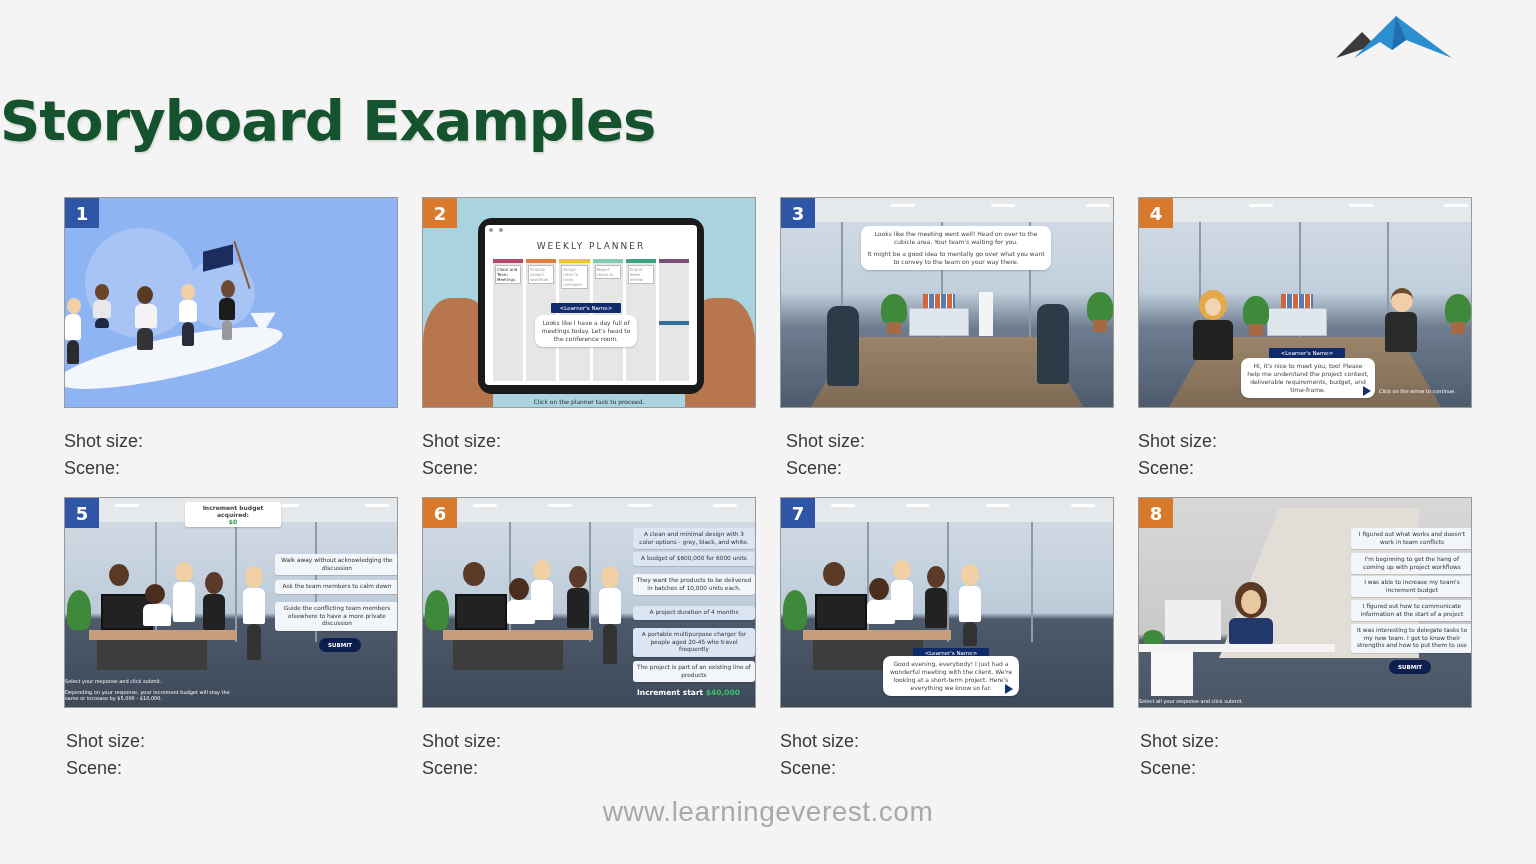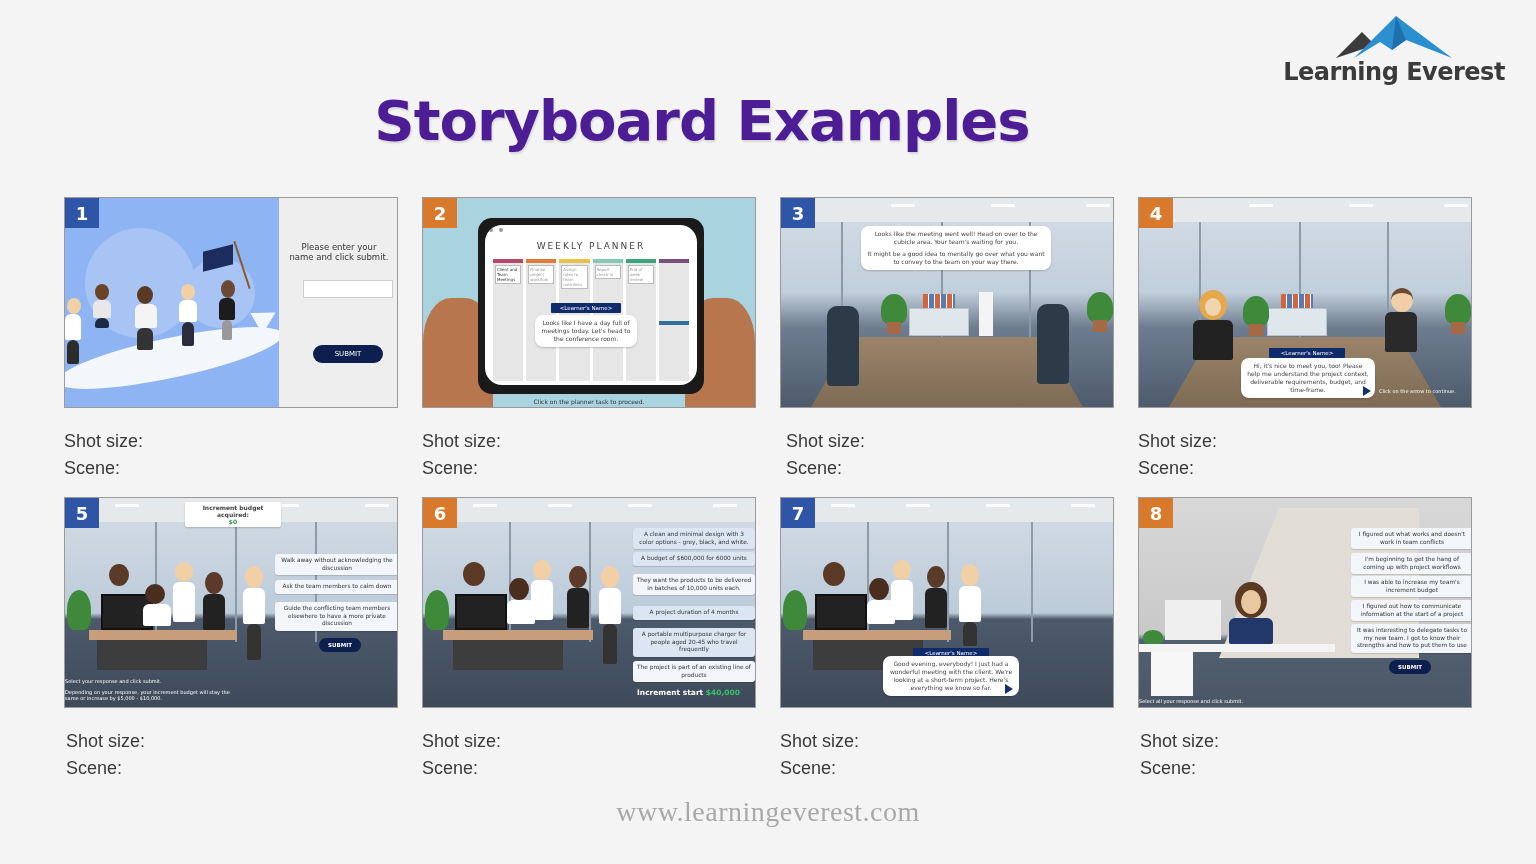--- a/index.html
+++ b/index.html
@@ -3,21 +3,21 @@
 <meta charset="utf-8">
 <style>
   * { box-sizing: border-box; margin: 0; padding: 0; }
   html, body { width: 1536px; height: 864px; overflow: hidden; }
   body { background: #f4f4f4; font-family: "DejaVu Sans", sans-serif; position: relative; color: #333; }
 
   .logo { position: absolute; left: 1278px; top: 14px; width: 232px; height: 74px; }
   .logo svg { position: absolute; left: 58px; top: 0; }
   .logo-text { position: absolute; left: 0; top: 44px; width: 232px; text-align: center; font-family: "DejaVu Sans", sans-serif; font-weight: bold; font-size: 24px; color: #3b3b3b; letter-spacing: -0.5px; }
 
-  .page-title { position: absolute; left: 0; top: 88px; width: 1404px; text-align: center; font-family: "DejaVu Sans", sans-serif; font-weight: bold; font-size: 56px; color: #4c1d95; letter-spacing: -1px; text-shadow: 1px 2px 2px rgba(0,0,0,0.12); }
+  .page-title { position: absolute; left: 0; top: 88px; width: 1404px; text-align: left; font-family: "DejaVu Sans", sans-serif; font-weight: bold; font-size: 56px; color: #14532d; letter-spacing: -1px; text-shadow: 1px 2px 2px rgba(0,0,0,0.12); }
 
   .card { position: absolute; width: 334px; }
   .frame { position: relative; width: 334px; height: 211px; border: 1px solid #9a9a9a; overflow: hidden; background: #c5d4e0; }
   .badge { position: absolute; left: 0; top: 0; width: 34px; height: 30px; color: #fff; font-size: 18px; font-weight: bold; display: flex; align-items: center; justify-content: center; z-index: 5; }
   .badge.blue { background: #2f56a6; }
   .badge.orange { background: #d9792b; }
   .caption { font-family: "Liberation Sans", sans-serif; font-size: 18px; color: #3a3a3a; line-height: 27px; margin-top: 20px; padding-left: 0; }
 
   
   .office-bg { position: absolute; inset: 0; background: linear-gradient(#d5dde6 0%, #c1cfdc 45%, #6d7c8e 62%, #4d5b6d 100%); }
@@ -39,32 +39,31 @@
   .option { position: absolute; background: #f2f5f9; border-radius: 3px; font-size: 5.8px; color: #333; text-align: center; line-height: 7.5px; padding: 3px 3px; box-shadow: 0 1px 1px rgba(0,0,0,0.15); }
   .option.alt { background: #dce6f2; }
 
   .person { position: absolute; }
   .head { position: absolute; border-radius: 50%; }
   .body { position: absolute; border-radius: 6px 6px 2px 2px; }
   .desk { position: absolute; background: #c89d7c; height: 10px; }
   .desk-front { position: absolute; background: #3d3d3d; }
   .monitor { position: absolute; background: #222; border: 2px solid #111; }
 
-  .footer-url { position: absolute; left: 0; top: 796px; width: 1536px; text-align: center; font-family: Liberation Serif, serif; font-size: 28px; color: #a9a9a9; letter-spacing: 0.5px; }
+  .footer-url { position: absolute; left: 0; top: 796px; width: 1536px; text-align: center; font-family: Liberation Sans, sans-serif; font-size: 28px; color: #a9a9a9; letter-spacing: 0.5px; }
 </style>
 </head>
 <body>
 
 <div class="logo">
   <svg width="120" height="50" viewBox="0 0 120 50">
     <polygon points="0,44 26,18 36,28 30,34" fill="#3b3b3b"></polygon>
     <polygon points="18,44 60,2 116,44 70,26 56,36 44,28" fill="#2b8fcf"></polygon>
     <polygon points="60,2 70,26 56,36" fill="#1f6fae"></polygon>
   </svg>
-  <div class="logo-text">Learning Everest</div>
 </div>
 
 <div class="page-title">Storyboard Examples</div>
 
 <div class="card" style="left:64px; top:197px;">
   <div class="frame" style="background:#8fb4f3;">
     <div class="badge blue">1</div>
 
     <div style="position:absolute;left:20px;top:30px;width:110px;height:110px;border-radius:50%;background:#a7c4f5;"></div>
     <div style="position:absolute;left:120px;top:60px;width:70px;height:70px;border-radius:50%;background:#a7c4f5;"></div>
@@ -94,39 +93,34 @@
     </div>
     <div class="person" style="left:154px;top:82px;">
       <div class="head" style="left:2px;top:0;width:14px;height:18px;background:#6b4a34;"></div>
       <div class="body" style="left:0;top:18px;width:16px;height:22px;background:#1c1c1c;"></div>
       <div class="body" style="left:3px;top:40px;width:10px;height:20px;background:#999;"></div>
     </div>
 
     <div style="position:absolute;left:176px;top:42px;width:2px;height:50px;background:#8b5a2b;transform:rotate(-18deg);"></div>
     <div style="position:absolute;left:138px;top:50px;width:30px;height:20px;background:#1c2c5c;transform:skewY(-14deg);"></div>
 
-    <div style="position:absolute;left:214px;top:0;right:0;bottom:0;background:#eeeeee;">
-      <div style="position:absolute;left:10px;top:44px;width:100px;text-align:center;font-size:8.5px;line-height:10px;color:#333;">Please enter your name and click submit.</div>
-      <input type="text" style="position: absolute; left: 24px; top: 82px; width: 90px; height: 18px; border: 1px solid rgb(204, 204, 204); background: rgb(255, 255, 255);" value="">
-      <div class="submit-btn" style="left:34px;top:147px;width:70px;height:18px;font-weight:normal;">SUBMIT</div>
-    </div>
   </div>
   <div class="caption">Shot size:</div>
   <div class="caption" style="margin-top:0;">Scene:</div>
 </div>
 
 <div class="card" style="left:422px; top:197px;">
   <div class="frame" style="background:#a9d3df;">
     <div class="badge orange">2</div>
 
     <div style="position:absolute;left:0;top:100px;width:70px;height:110px;background:#b7764e;border-radius:40% 40% 0 0;"></div>
     <div style="position:absolute;right:0;top:100px;width:70px;height:110px;background:#b7764e;border-radius:40% 40% 0 0;"></div>
 
     <div style="position:absolute;left:55px;top:20px;width:226px;height:176px;background:#1a1a1a;border-radius:14px;">
-      <div style="position:absolute;left:7px;top:7px;right:7px;bottom:9px;background:#fff;border-radius:17px;overflow:hidden;">
+      <div style="position:absolute;left:7px;top:7px;right:7px;bottom:9px;background:#fff;border-radius:4px;overflow:hidden;">
         <div style="position:absolute;left:4px;top:3px;width:4px;height:4px;border-radius:50%;background:#999;"></div>
         <div style="position:absolute;left:14px;top:3px;width:4px;height:4px;border-radius:50%;background:#999;"></div>
         <div style="position:absolute;left:0;top:16px;width:100%;text-align:center;font-size:9px;letter-spacing:2px;color:#444;">WEEKLY PLANNER</div>
         <div style="position:absolute;left:8px;top:34px;right:8px;bottom:4px;display:flex;gap:3px;">
           <div style="flex:1;background:#e6e6e6;border-top:4px solid #b8476d;position:relative;">
             <div style="position:absolute;left:2px;top:2px;right:2px;background:#fff;border:1px solid #bbb;font-size:4px;line-height:5px;padding:1px;">Client and Team Meetings</div>
           </div>
           <div style="flex:1;background:#e6e6e6;border-top:4px solid #e07d3c;position:relative;">
             <div style="position:absolute;left:2px;top:2px;right:2px;background:#fff;border:1px solid #bbb;font-size:4px;line-height:5px;padding:1px;color:#999;">Finalize project workflow</div>
           </div>

